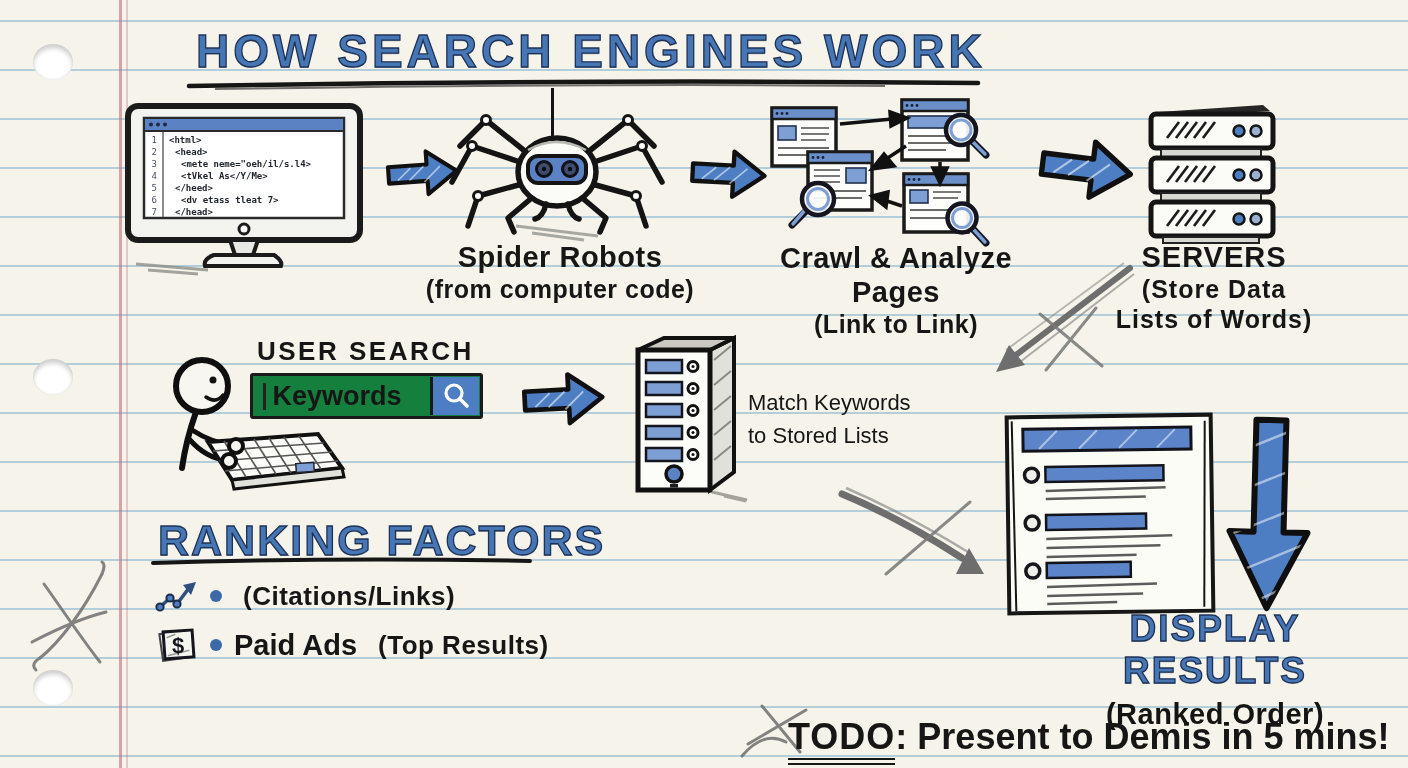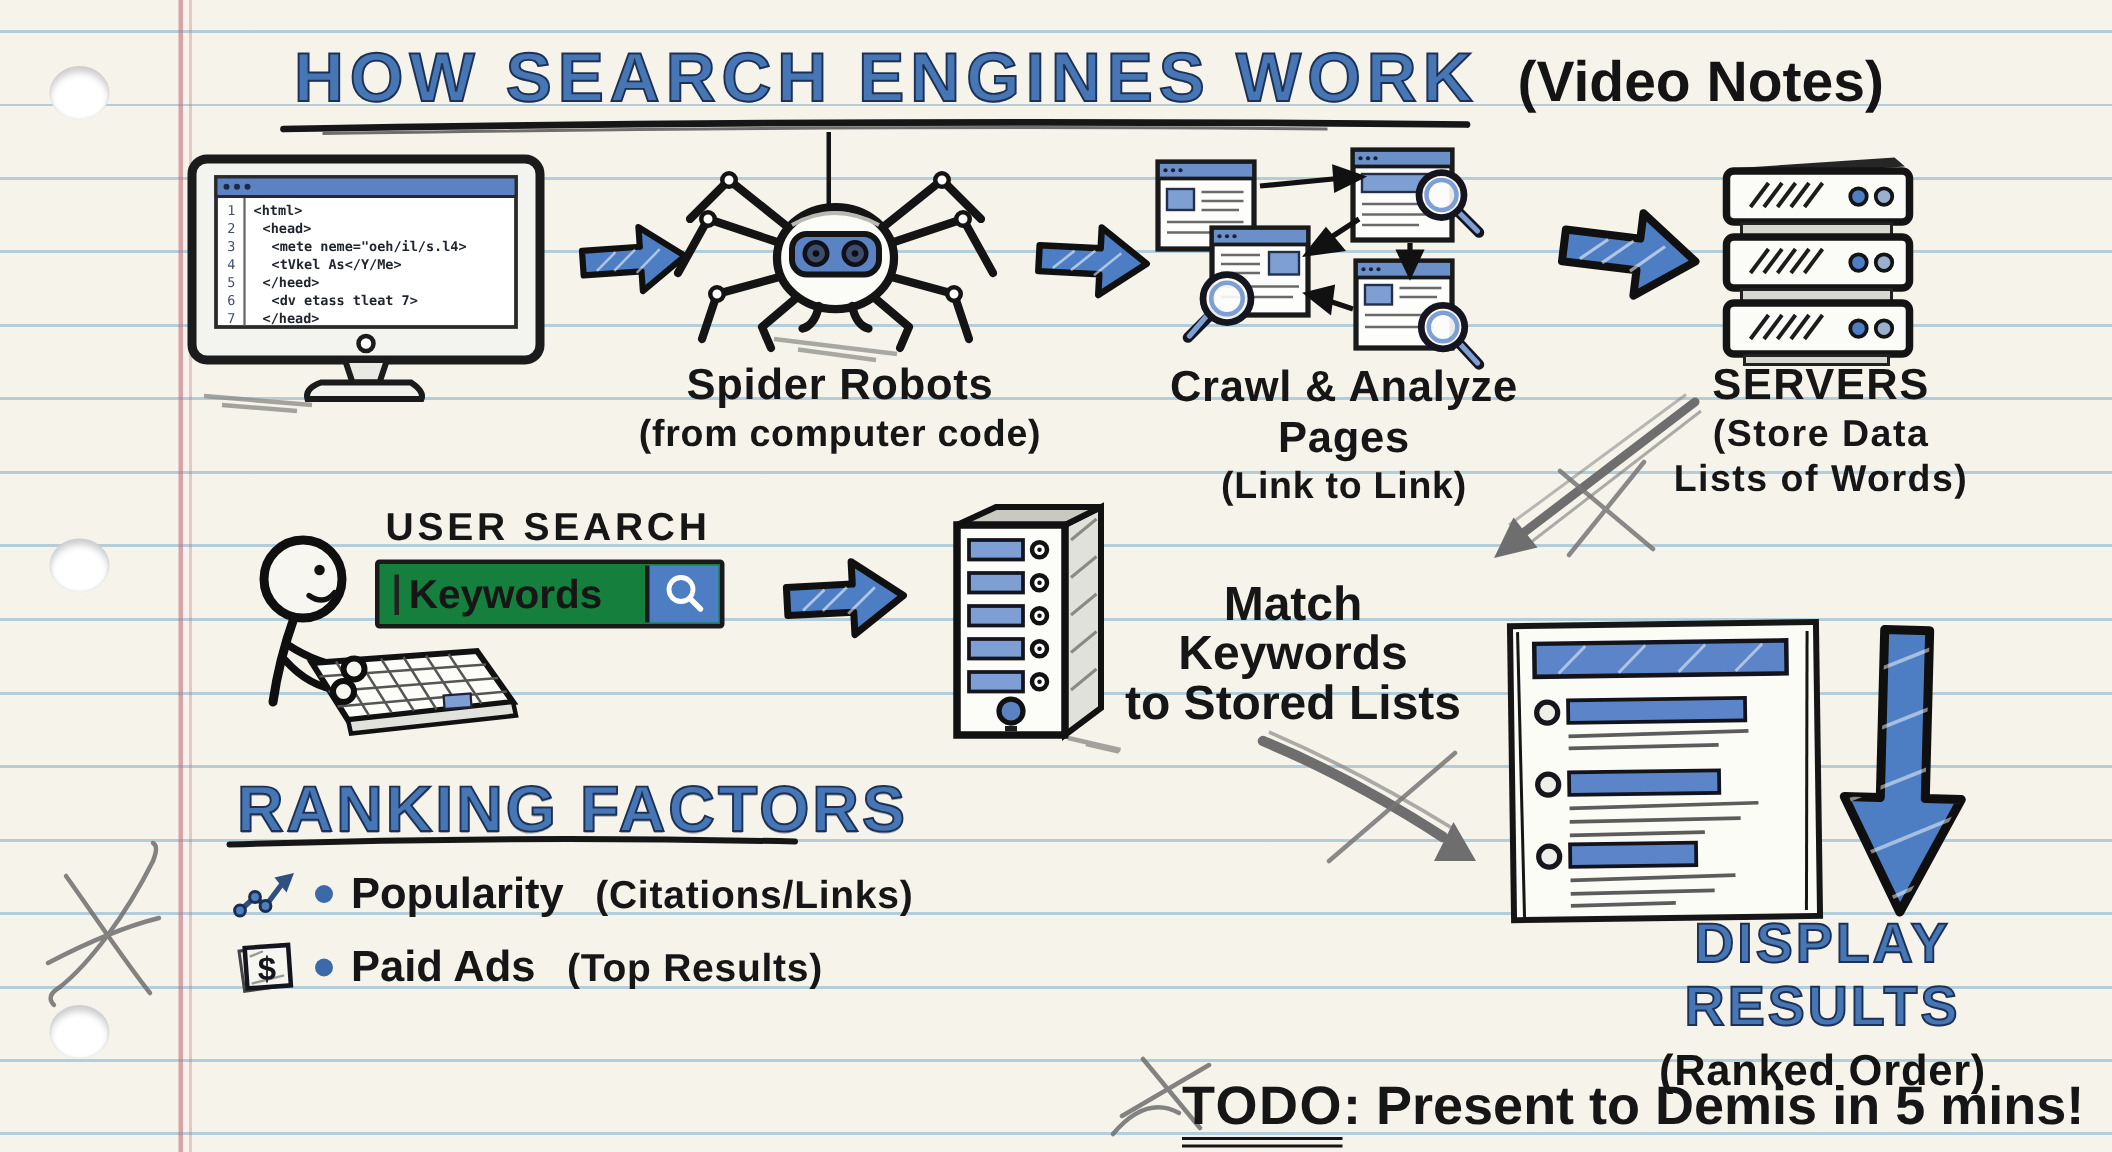--- a/index.html
+++ b/index.html
@@ -21,21 +21,21 @@
   .hole{position:absolute;width:40px;height:36px;border-radius:50%;background:#fff;
         box-shadow:inset 0 4px 5px rgba(0,0,0,.20), inset 0 -1px 2px rgba(0,0,0,.08);}
   .abs{position:absolute}
   .hand{font-weight:700;letter-spacing:.5px}
   .blueink{color:#4676b4;-webkit-text-stroke:1.3px #1d3055;text-shadow:0 1px 0 rgba(20,35,70,.35)}
   .title-row{display:flex;align-items:baseline;gap:26px;white-space:nowrap}
   .title{font-size:46px;letter-spacing:4px}
   .subtitle{font-size:38px;font-weight:700;color:#141414}
   .cap{font-size:29px;text-align:center;line-height:34px}
   .cap .sub{font-size:25px;font-weight:600;display:block;line-height:30px}
-  .match{font-size:32px;font-weight:700;text-align:center;line-height:33px}
+  .match{font-size:22px;font-weight:400;text-align:left;line-height:33px}
   .ushead{font-size:26px;font-weight:700;letter-spacing:2.5px}
   .searchbar{width:233px;height:46px;border:3.5px solid #1a1a1a;border-radius:3px;background:#15803d;
              display:flex;align-items:center;padding-left:10px;box-sizing:border-box}
   .caret{width:2.5px;height:27px;background:#222;margin-right:7px}
   .kw{font-size:27px;font-weight:700}
   .sbtn{position:absolute;right:1px;top:1px;bottom:1px;width:46px;background:#4d7ec3;
         border-left:3px solid #1a1a1a;display:flex;align-items:center;justify-content:center}
   .rankhead{font-size:43px;letter-spacing:2px}
   .bullets{display:flex;flex-direction:column;gap:9px}
   .brow{display:flex;align-items:center;gap:12px;height:40px}
@@ -54,21 +54,20 @@
 
 <div class="ruled"></div>
 <div class="redline" style="left:119px;width:3px"></div>
 <div class="redline" style="left:126px;width:2px;opacity:.55"></div>
 <div class="hole" style="left:33px;top:44px"></div>
 <div class="hole" style="left:33px;top:359px"></div>
 <div class="hole" style="left:33px;top:670px"></div>
 
 <div class="abs title-row" style="left:196px;top:24px">
   <span class="hand blueink title">HOW SEARCH ENGINES WORK</span>
-  <span class="subtitle">(Video Notes)</span>
 </div>
 <svg class="abs" style="left:185px;top:76px" width="800" height="18">
   <path d="M4,10 Q400,3 793,7" fill="none" stroke="#161616" stroke-width="4.5" stroke-linecap="round"></path>
   <path d="M30,13 Q420,7 700,10" fill="none" stroke="#161616" stroke-width="2" opacity=".6"></path>
 </svg>
 
 <div class="abs" style="left:551px;top:88px;width:3px;height:68px;background:#141414"></div>
 
 <svg class="abs" style="left:118px;top:98px" width="252" height="176" viewBox="0 0 252 176">
   <rect x="10" y="8" width="232" height="134" rx="10" fill="#f3f3f0" stroke="#1b1b1b" stroke-width="6"></rect>
@@ -428,21 +427,20 @@
 <div class="abs bullets" style="left:156px;top:576px">
   <div class="brow">
     <svg width="42" height="38" viewBox="0 0 42 38">
       <polyline points="4,30 14,21 21,27 33,11" fill="none" stroke="#2f4f7f" stroke-width="3.6" stroke-linecap="round" stroke-linejoin="round"></polyline>
       <polygon points="27,8 40,5 35,18" fill="#2f4f7f"></polygon>
       <circle cx="4" cy="30" r="3.6" fill="#4d7ec3" stroke="#1b2e4d" stroke-width="2"></circle>
       <circle cx="14" cy="21" r="3.6" fill="#4d7ec3" stroke="#1b2e4d" stroke-width="2"></circle>
       <circle cx="21" cy="27" r="3.6" fill="#4d7ec3" stroke="#1b2e4d" stroke-width="2"></circle>
     </svg>
     <span class="bdot"></span>
-    <span class="btext">Popularity</span>
     <span class="bnote hand">(Citations/Links)</span>
   </div>
   <div class="brow">
     <svg width="42" height="40" viewBox="0 0 42 40">
       <rect x="5" y="7" width="29" height="27" fill="#e8e8e2" stroke="#44444a" stroke-width="2" transform="rotate(-8 19 20)"></rect>
       <rect x="8" y="6" width="29" height="27" fill="#f6f6f0" stroke="#15151f" stroke-width="3" transform="rotate(-4 22 19)"></rect>
       <g stroke="#9a9a94" stroke-width="1.6" transform="rotate(-4 22 19)">
           <line x1="11" y1="12" x2="20" y2="9"></line>
           <line x1="11" y1="30" x2="33" y2="26"></line>
         </g>

